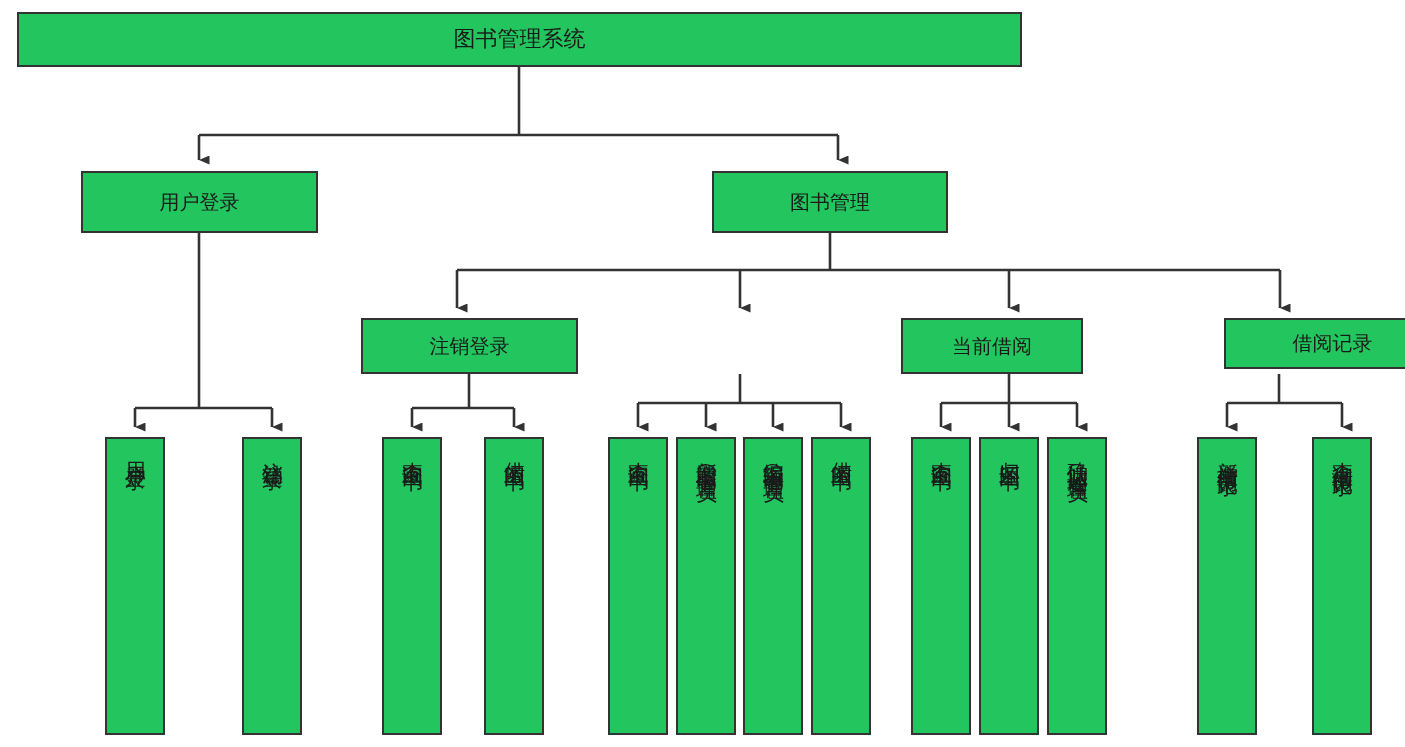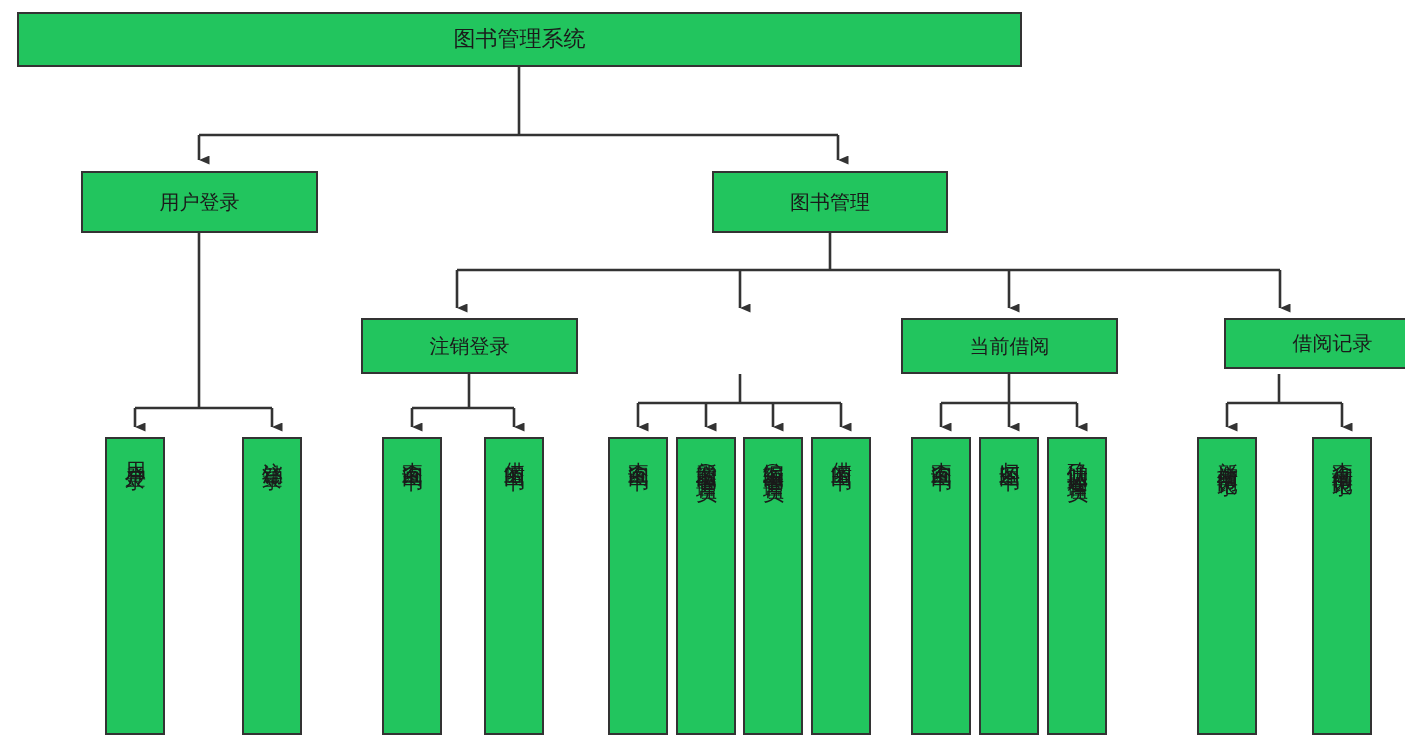--- a/index.html
+++ b/index.html
@@ -149,21 +149,21 @@
 
   <div class="node-box node-l1" style="left:712px; top:171px; width:236px; height:62px;">
     <span class="node-label">图书管理</span>
   </div>
 
   <div class="node-box node-l2" style="left:361px; top:318px; width:217px; height:56px;">
     <span class="node-label">注销登录</span>
   </div>
 
 
-  <div class="node-box node-l2" style="left:901px; top:318px; width:217px; height:56px;">
+  <div class="node-box node-l2" style="left:901px; top:318px; width:182px; height:56px;">
     <span class="node-label">当前借阅</span>
   </div>
 
   <div class="node-box node-l2" style="left:1224px; top:318px; width:217px; height:51px;">
     <span class="node-label">借阅记录</span>
   </div>
 
   <div class="node-box node-leaf" style="left:105px; top:437px; width:60px; height:298px;">
     <span class="node-label">用户登录</span>
   </div>

